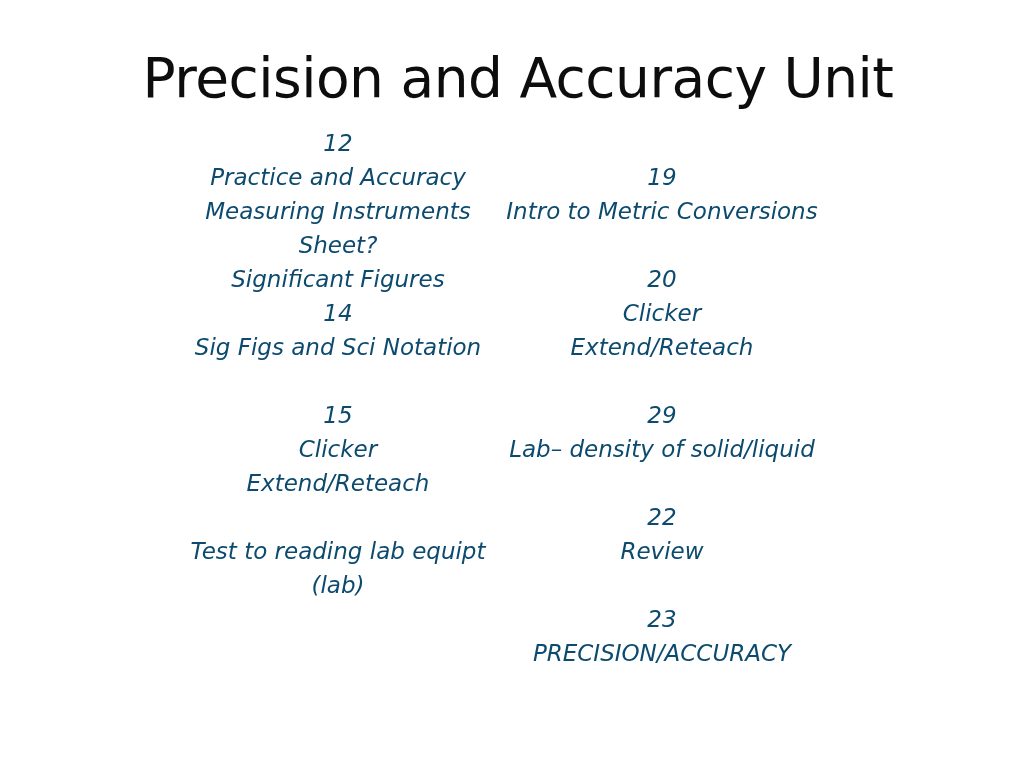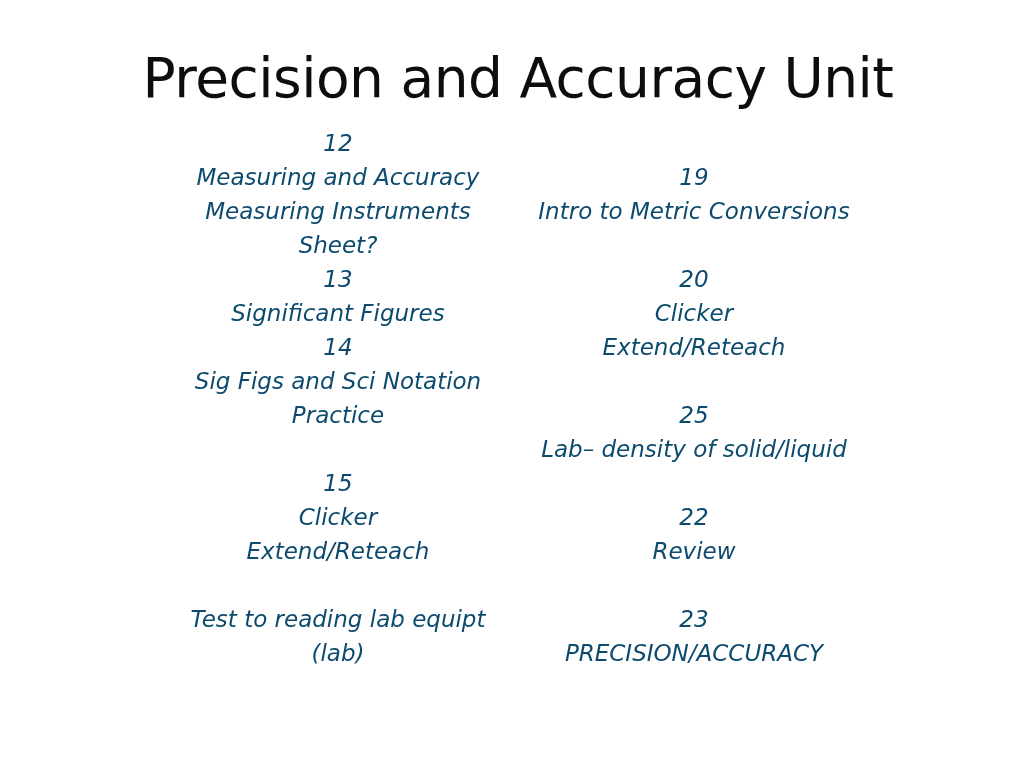--- a/index.html
+++ b/index.html
@@ -47,21 +47,21 @@
     font-style: italic;
     font-size: 23px;
     line-height: 34px;
     color: #0c4a6e;
   }
   .column-left {
     left: 168px;
     width: 340px;
   }
   .column-right {
-    left: 524px;
+    left: 492px;
     width: 340px;
     padding-top: 34px;
   }
   .entry {
     margin: 0;
   }
   .entry-line {
     display: block;
     white-space: nowrap;
   }
@@ -75,32 +75,30 @@
 
 <div class="slide">
 
   <div class="slide-title">Precision and Accuracy Unit</div>
 
   <div class="columns">
 
     <div class="column column-left" id="column-left">
         <div class="entry">
           <span class="entry-line">12</span>
-          <span class="entry-line">Measuring and Accuracy</span>
+          <span class="entry-line">Practice and Accuracy</span>
           <span class="entry-line">Measuring Instruments</span>
           <span class="entry-line">Sheet?</span>
         </div>
         <div class="entry">
-          <span class="entry-line">13</span>
           <span class="entry-line">Significant Figures</span>
         </div>
         <div class="entry">
           <span class="entry-line">14</span>
           <span class="entry-line">Sig Figs and Sci Notation</span>
-          <span class="entry-line">Practice</span>
           <span class="spacer"></span>
         </div>
         <div class="entry">
           <span class="entry-line">15</span>
           <span class="entry-line">Clicker</span>
           <span class="entry-line">Extend/Reteach</span>
           <span class="spacer"></span>
         </div>
         <div class="entry">
           <span class="entry-line">Test to reading lab equipt</span>
@@ -114,21 +112,21 @@
           <span class="entry-line">Intro to Metric Conversions</span>
           <span class="spacer"></span>
         </div>
         <div class="entry">
           <span class="entry-line">20</span>
           <span class="entry-line">Clicker</span>
           <span class="entry-line">Extend/Reteach</span>
           <span class="spacer"></span>
         </div>
         <div class="entry">
-          <span class="entry-line">25</span>
+          <span class="entry-line">29</span>
           <span class="entry-line">Lab– density of solid/liquid</span>
           <span class="spacer"></span>
         </div>
         <div class="entry">
           <span class="entry-line">22</span>
           <span class="entry-line">Review</span>
           <span class="spacer"></span>
         </div>
         <div class="entry">
           <span class="entry-line">23</span>

